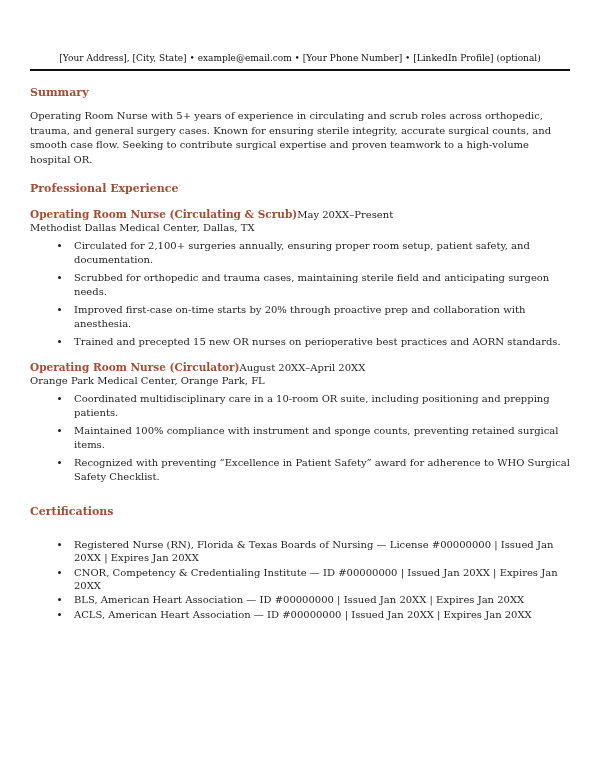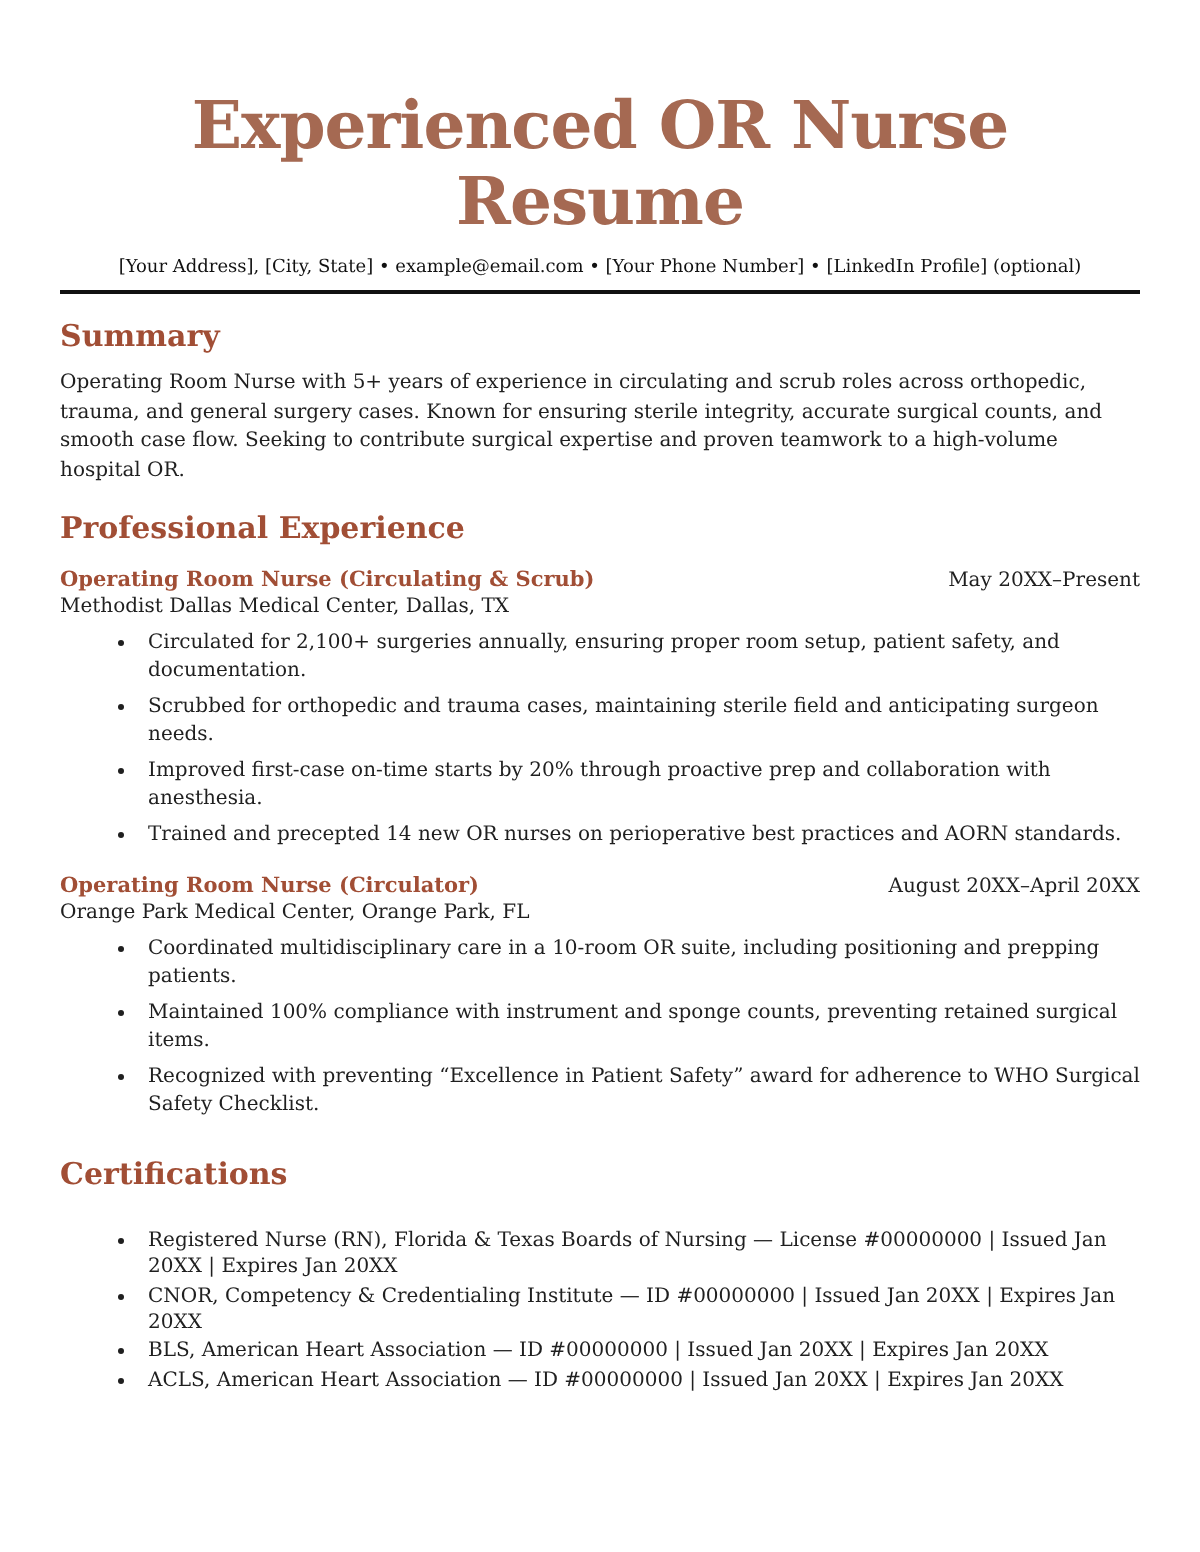--- a/index.html
+++ b/index.html
@@ -39,33 +39,32 @@
     color:#111;
   }
   .header-rule{
     border:none;
     border-top:2.5px solid var(--rule-color);
     margin:4px 0 0 0;
   }
   .section-heading{
     color:var(--accent-color);
     font-weight:bold;
-    font-size:15px;
+    font-size:11px;
     line-height:15px;
     margin-top:14px;
   }
   .summary-text{
     margin-top:9px;
     line-height:14.5px;
   }
   .job{margin-top:12px;}
   .job + .job{}
   .row-between{
     display:flex;
-    justify-content:space-between;
     align-items:baseline;
   }
   .job-title{
     color:var(--accent-color);
     font-weight:bold;
     font-size:10.5px;
     line-height:13px;
   }
   .dates{
     font-size:10px;
@@ -90,21 +89,20 @@
     line-height:13px;
   }
   .school{line-height:13px;}
   .section-gap{margin-top:20px;}
 </style>
 </head>
 <body>
 
 <div class="page">
 
-  <div class="resume-title">Experienced OR Nurse Resume</div>
   <div class="contact-line">[Your Address], [City, State] •  example@email.com •  [Your Phone Number]  • [LinkedIn Profile] (optional)</div>
   <hr class="header-rule">
 
   <div>
     <div class="section-heading">Summary</div>
     <div class="summary-text">Operating Room Nurse with 5+ years of experience in circulating and scrub roles across orthopedic, trauma, and general surgery cases. Known for ensuring sterile integrity, accurate surgical counts, and smooth case flow. Seeking to contribute surgical expertise and proven teamwork to a high-volume hospital OR.</div>
   </div>
 
   <div>
     <div class="section-heading">Professional Experience</div>
@@ -112,21 +110,21 @@
     <div class="job">
       <div class="row-between">
         <span class="job-title">Operating Room Nurse (Circulating &amp; Scrub)</span>
         <span class="dates">May 20XX–Present</span>
       </div>
       <div class="company-line">Methodist Dallas Medical Center, Dallas, TX</div>
       <ul class="exp-list">
         <li>Circulated for 2,100+ surgeries annually, ensuring proper room setup, patient safety, and documentation.</li>
         <li>Scrubbed for orthopedic and trauma cases, maintaining sterile field and anticipating surgeon needs.</li>
         <li>Improved first-case on-time starts by 20% through proactive prep and collaboration with anesthesia.</li>
-        <li>Trained and precepted 14 new OR nurses on perioperative best practices and AORN standards.</li>
+        <li>Trained and precepted 15 new OR nurses on perioperative best practices and AORN standards.</li>
       </ul>
     </div>
 
     <div class="job">
       <div class="row-between">
         <span class="job-title">Operating Room Nurse (Circulator)</span>
         <span class="dates">August 20XX–April 20XX</span>
       </div>
       <div class="company-line">Orange Park Medical Center, Orange Park, FL</div>
       <ul class="exp-list">

